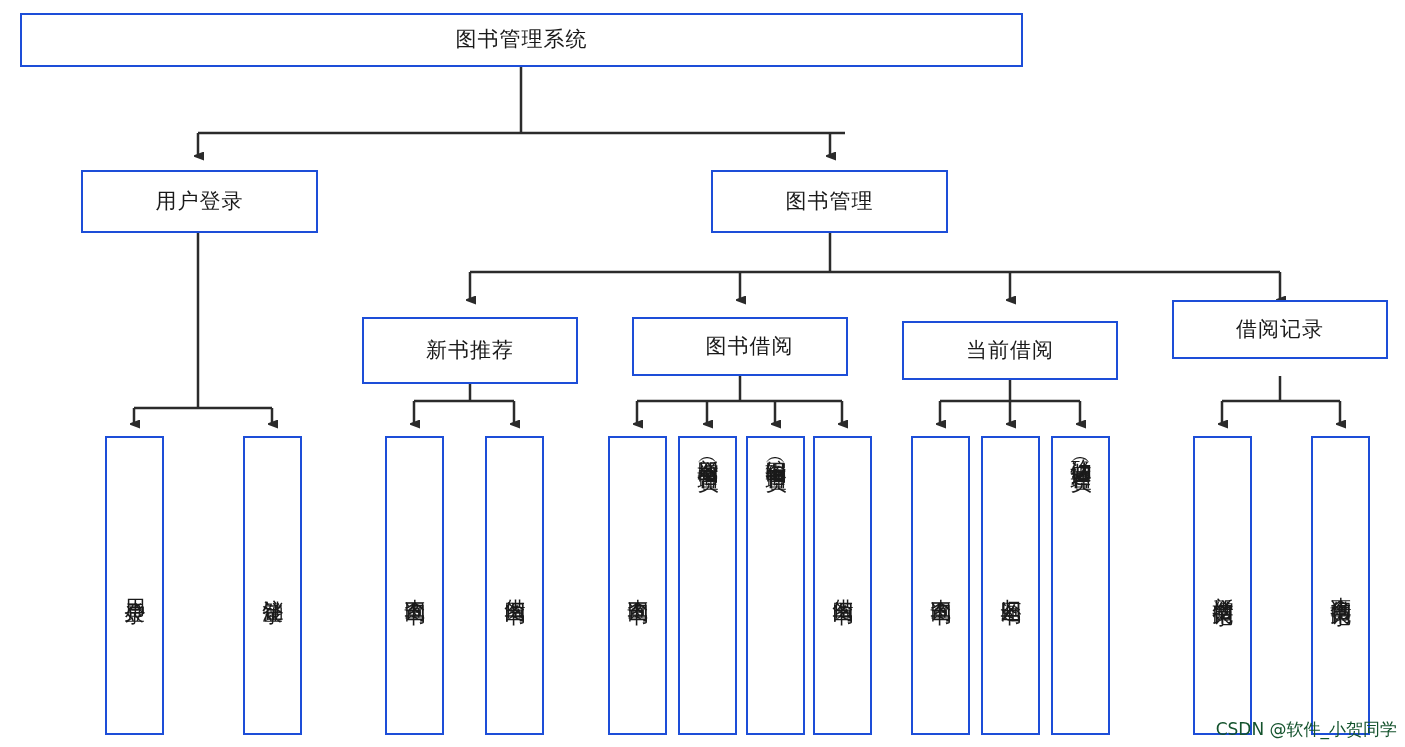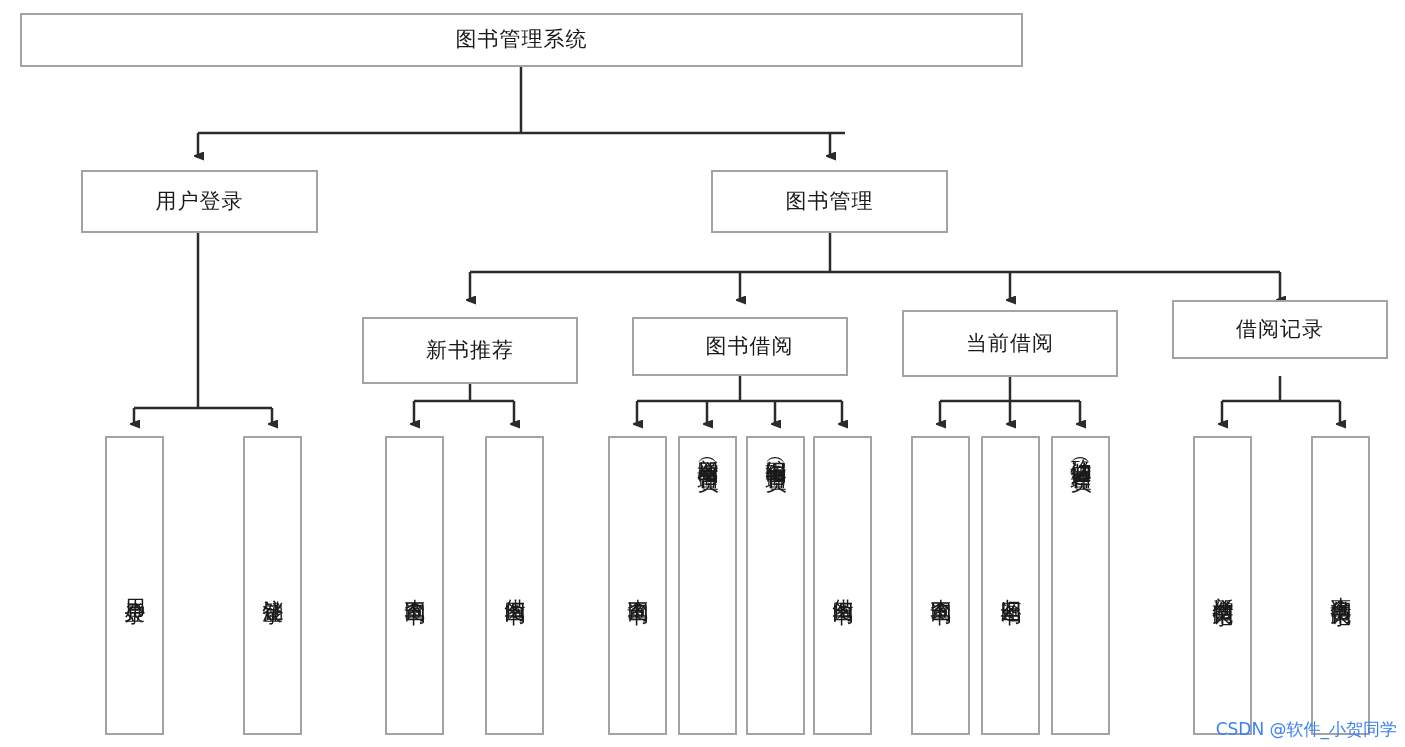--- a/index.html
+++ b/index.html
@@ -13,21 +13,21 @@
   #canvas {
     position: relative;
     width: 1405px;
     height: 747px;
     background: #ffffff;
     overflow: hidden;
   }
   .node {
     position: absolute;
     box-sizing: border-box;
-    border: 2px solid #a3a3a3;
+    border: 2px solid #1d4ed8;
     background: #ffffff;
     display: flex;
     align-items: center;
     justify-content: center;
     color: #1a1a1a;
   }
   .node.horizontal {
     font-size: 21px;
     letter-spacing: 1px;
     line-height: 1.2;
@@ -55,21 +55,21 @@
     top: 0;
     width: 1405px;
     height: 747px;
     pointer-events: none;
   }
   .watermark {
     position: absolute;
     right: 8px;
     bottom: 6px;
     font-size: 17px;
-    color: #3b82f6;
+    color: #14532d;
     font-family: "DejaVu Sans", "Liberation Sans", sans-serif;
     white-space: nowrap;
     margin-top: 26px;
   }
 </style>
 </head>
 <body>
 
 <div id="canvas">
 
@@ -133,21 +133,21 @@
   <div class="node horizontal" style="left:711px; top:170px; width:237px; height:63px;align-items:center;">
     <span class="label">图书管理</span>
   </div>
 
   <div class="node horizontal" style="left:362px; top:317px; width:216px; height:67px;">
     <span class="label">新书推荐</span>
   </div>
   <div class="node horizontal" style="left:632px; top:317px; width:216px; height:59px;padding-left:19px;">
     <span class="label">图书借阅</span>
   </div>
-  <div class="node horizontal" style="left:902px; top:310px; width:216px; height:67px;">
+  <div class="node horizontal" style="left:902px; top:321px; width:216px; height:59px;">
     <span class="label">当前借阅</span>
   </div>
   <div class="node horizontal" style="left:1172px; top:300px; width:216px; height:59px;">
     <span class="label">借阅记录</span>
   </div>
 
   <div class="node vertical" style="left:105px; top:436px; width:59px; height:299px;">
     <span class="label">用户登录</span>
   </div>
   <div class="node vertical" style="left:243px; top:436px; width:59px; height:299px;">

